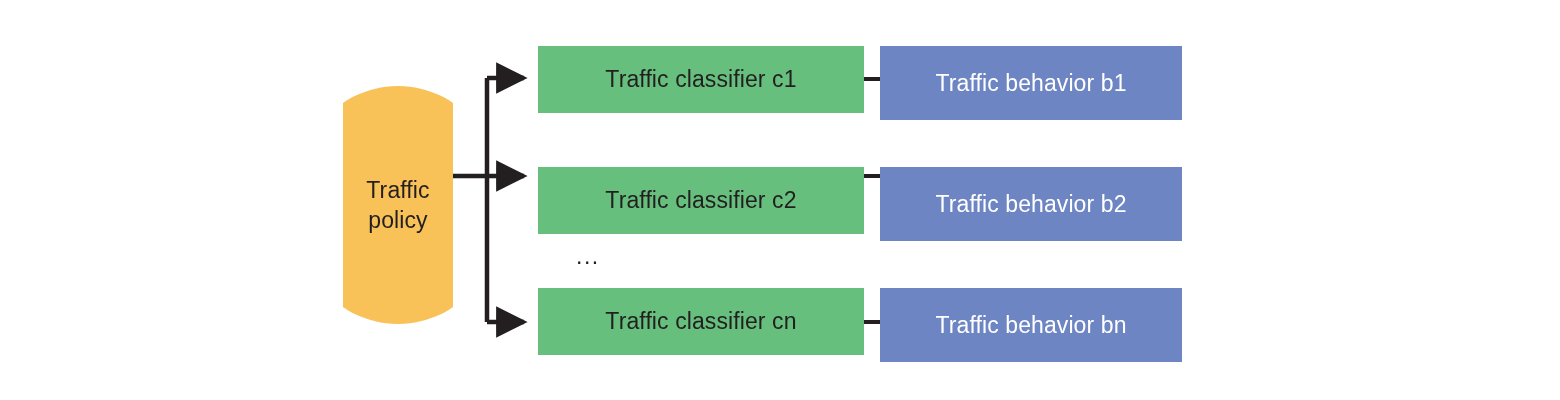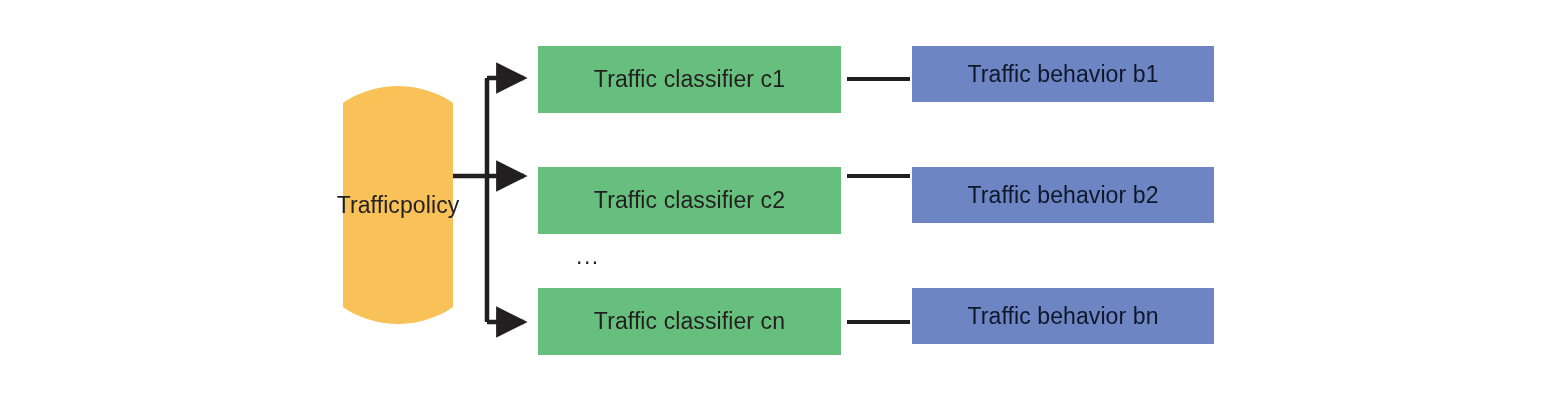--- a/index.html
+++ b/index.html
@@ -34,21 +34,21 @@
     width: 110px;
     height: 238px;
   }
   .cylinder-label {
     position: absolute;
     left: 0;
     top: 0;
     width: 110px;
     height: 238px;
     display: flex;
-    flex-direction: row;
+    flex-direction: column;
     align-items: center;
     justify-content: center;
     font-size: 23px;
     line-height: 1.32;
     color: #231f20;
     text-align: center;
     letter-spacing: 0.1px;
     pointer-events: none;
   }
   
@@ -56,31 +56,31 @@
     position: absolute;
     display: flex;
     align-items: center;
     justify-content: center;
     font-size: 23px;
     letter-spacing: 0.1px;
     box-sizing: border-box;
   }
   .node-classifier {
     left: 538px;
-    width: 303px;
+    width: 326px;
     height: 67px;
     background: #66bf7c;
     color: #231f20;
   }
   .node-behavior {
-    left: 912px;
+    left: 880px;
     width: 302px;
-    height: 56px;
+    height: 74px;
     background: #6e85c3;
-    color: #0f172a;
+    color: #ffffff;
   }
   .row-1 { top: 46px; }
   .row-2 { top: 143px; margin-top: 24px; }
   .row-3 { top: 288px; justify-content: center; }
   
   .ellipsis {
     position: absolute;
     left: 576px;
     top: 243px;
     font-size: 23px;

